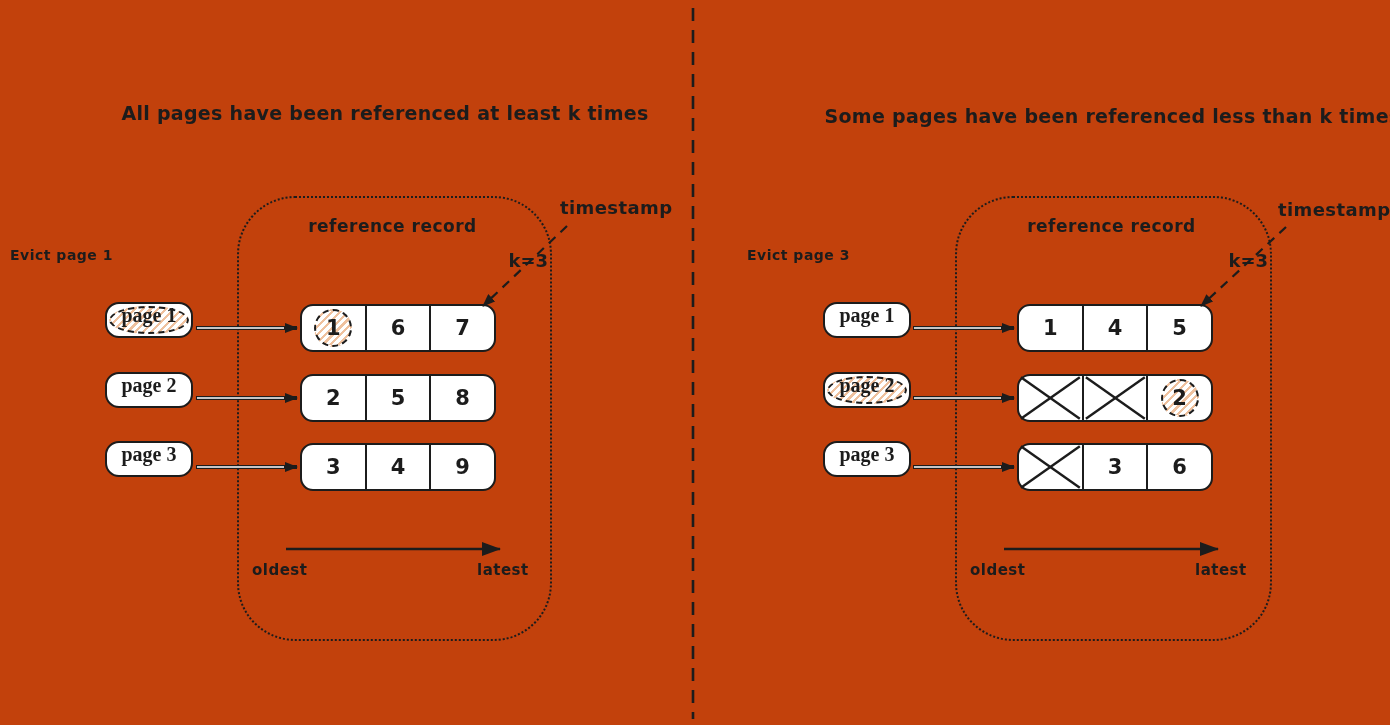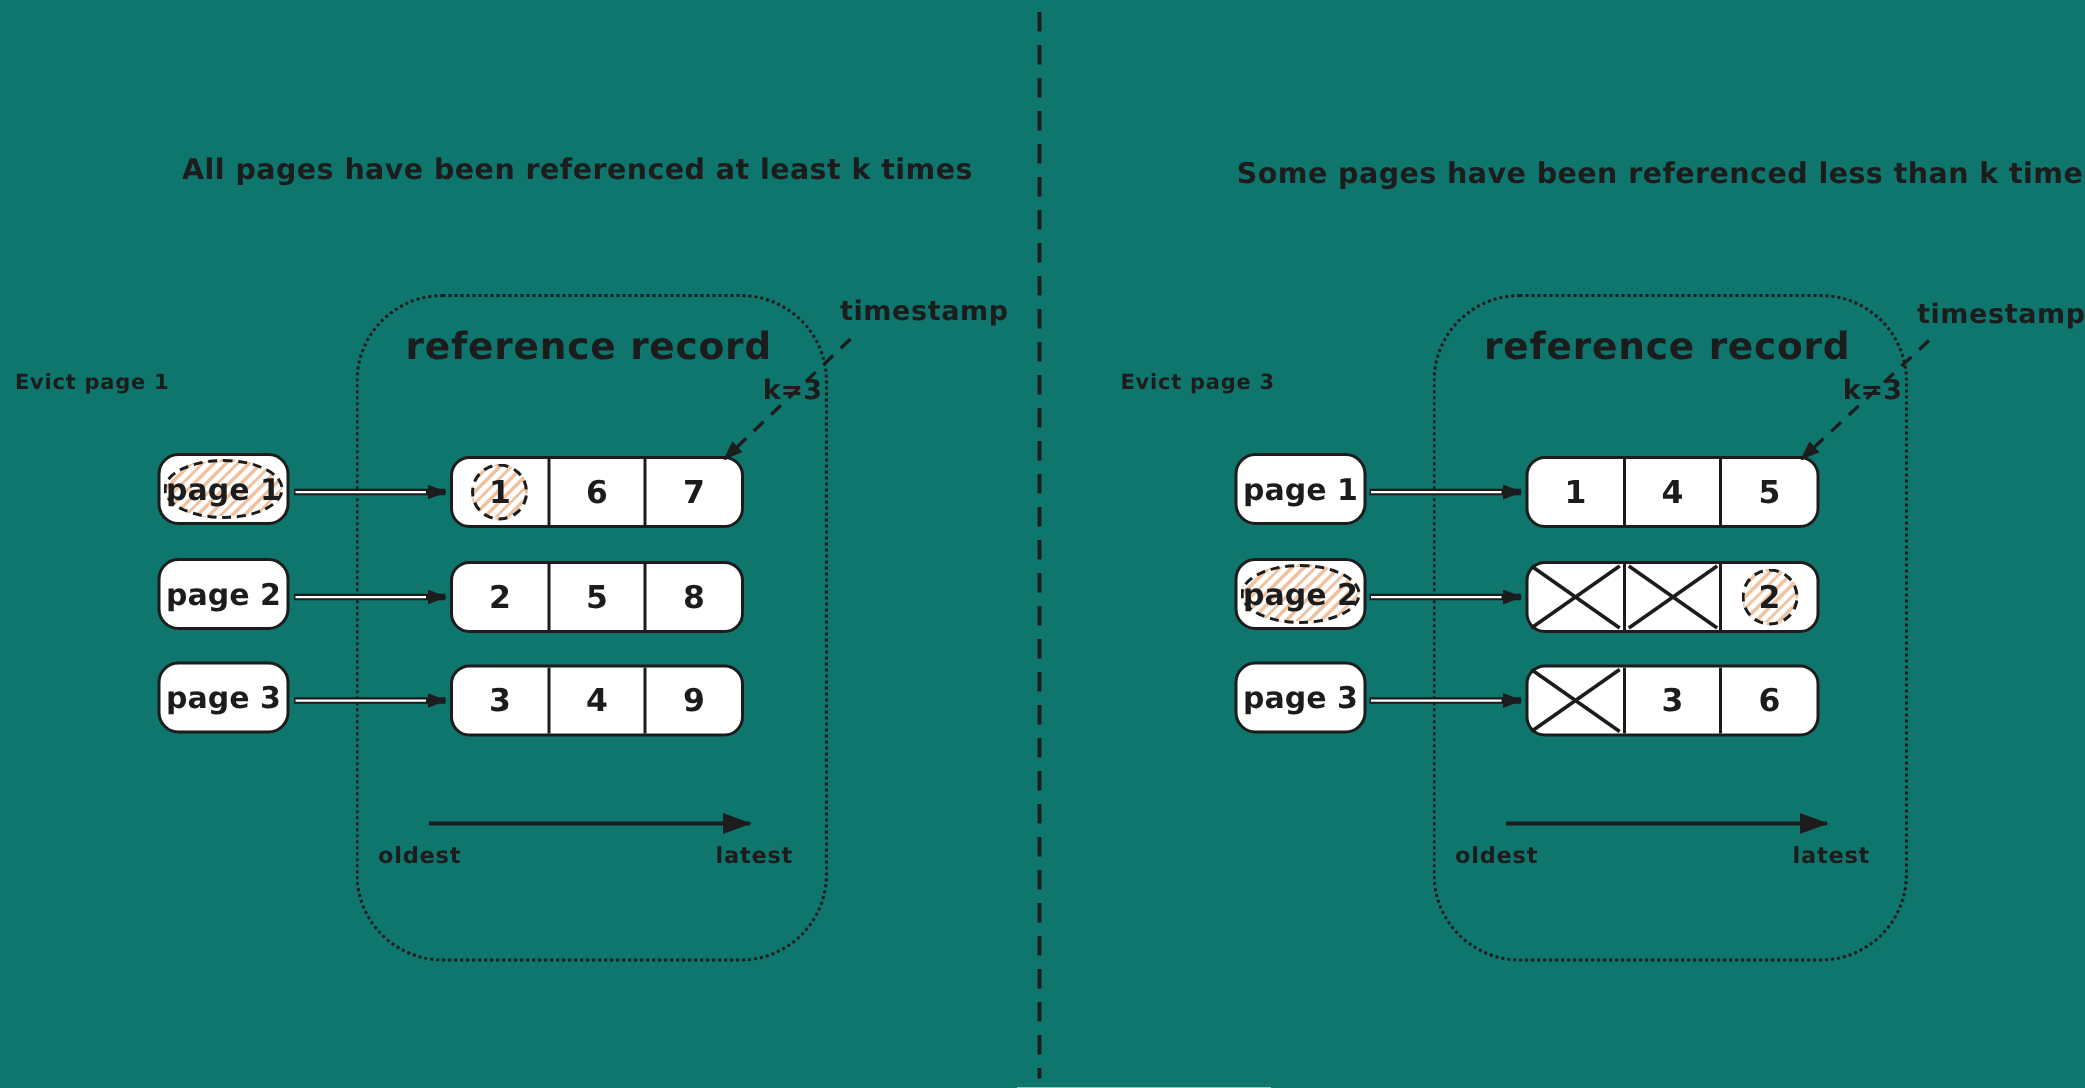--- a/index.html
+++ b/index.html
@@ -1,26 +1,26 @@
 <!DOCTYPE html>
 <html><head>
 <meta charset="utf-8">
 <style>
   html,body{margin:0;padding:0;background:#ffffff;}
-  .canvas{position:relative;width:1390px;height:725px;background:#0f766e;overflow:hidden;
+  .canvas{position:relative;width:1390px;height:725px;background:#c2410c;overflow:hidden;
           font-family:"DejaVu Sans",sans-serif;color:#1c1c1c;}
   .abs{position:absolute;}
   .txt{color:#1c1c1c;}
   .title{font-size:19px;font-weight:600;text-align:center;letter-spacing:.3px;}
   .evict{font-size:14px;font-weight:600;letter-spacing:.5px;}
   .container-dotted{border:2.5px dotted #1c1c1c;border-radius:58px;}
-  .rec-title{font-size:25px;font-weight:600;text-align:center;letter-spacing:.5px;}
+  .rec-title{font-size:17px;font-weight:600;text-align:center;letter-spacing:.5px;}
   .k-label{font-size:18px;font-weight:600;text-align:right;}
-  .pagebox{width:88px;height:48px;border:2.5px solid #1c1c1c;border-radius:14px;background:#fff;
-           display:flex;align-items:center;justify-content:center;box-sizing:border-box;}
+  .pagebox{width:88px;height:36px;border:2.5px solid #1c1c1c;border-radius:14px;background:#fff;
+           display:flex;justify-content:center;box-sizing:border-box;font-family:Liberation Serif, serif;}
   .pagelabel{font-size:20px;font-weight:600;position:relative;z-index:2;}
   .hl-ellipse{display:none;position:absolute;left:2px;right:2px;top:2px;bottom:2px;
               border:2.2px dashed #1c1c1c;border-radius:50%;z-index:1;
               background-image:repeating-linear-gradient(135deg,rgba(226,142,78,.55) 0 2.2px,rgba(255,255,255,0) 2.2px 5.5px);}
   .hl-ellipse.on{display:block;}
   .recrow{width:196px;height:48px;border:2.6px solid #1c1c1c;border-radius:13px;background:#fff;
           display:flex;box-sizing:border-box;}
   .cell{flex:1;position:relative;display:flex;align-items:center;justify-content:center;
         font-size:21px;font-weight:600;}
   .cell + .cell{border-left:2.6px solid #1c1c1c;}

